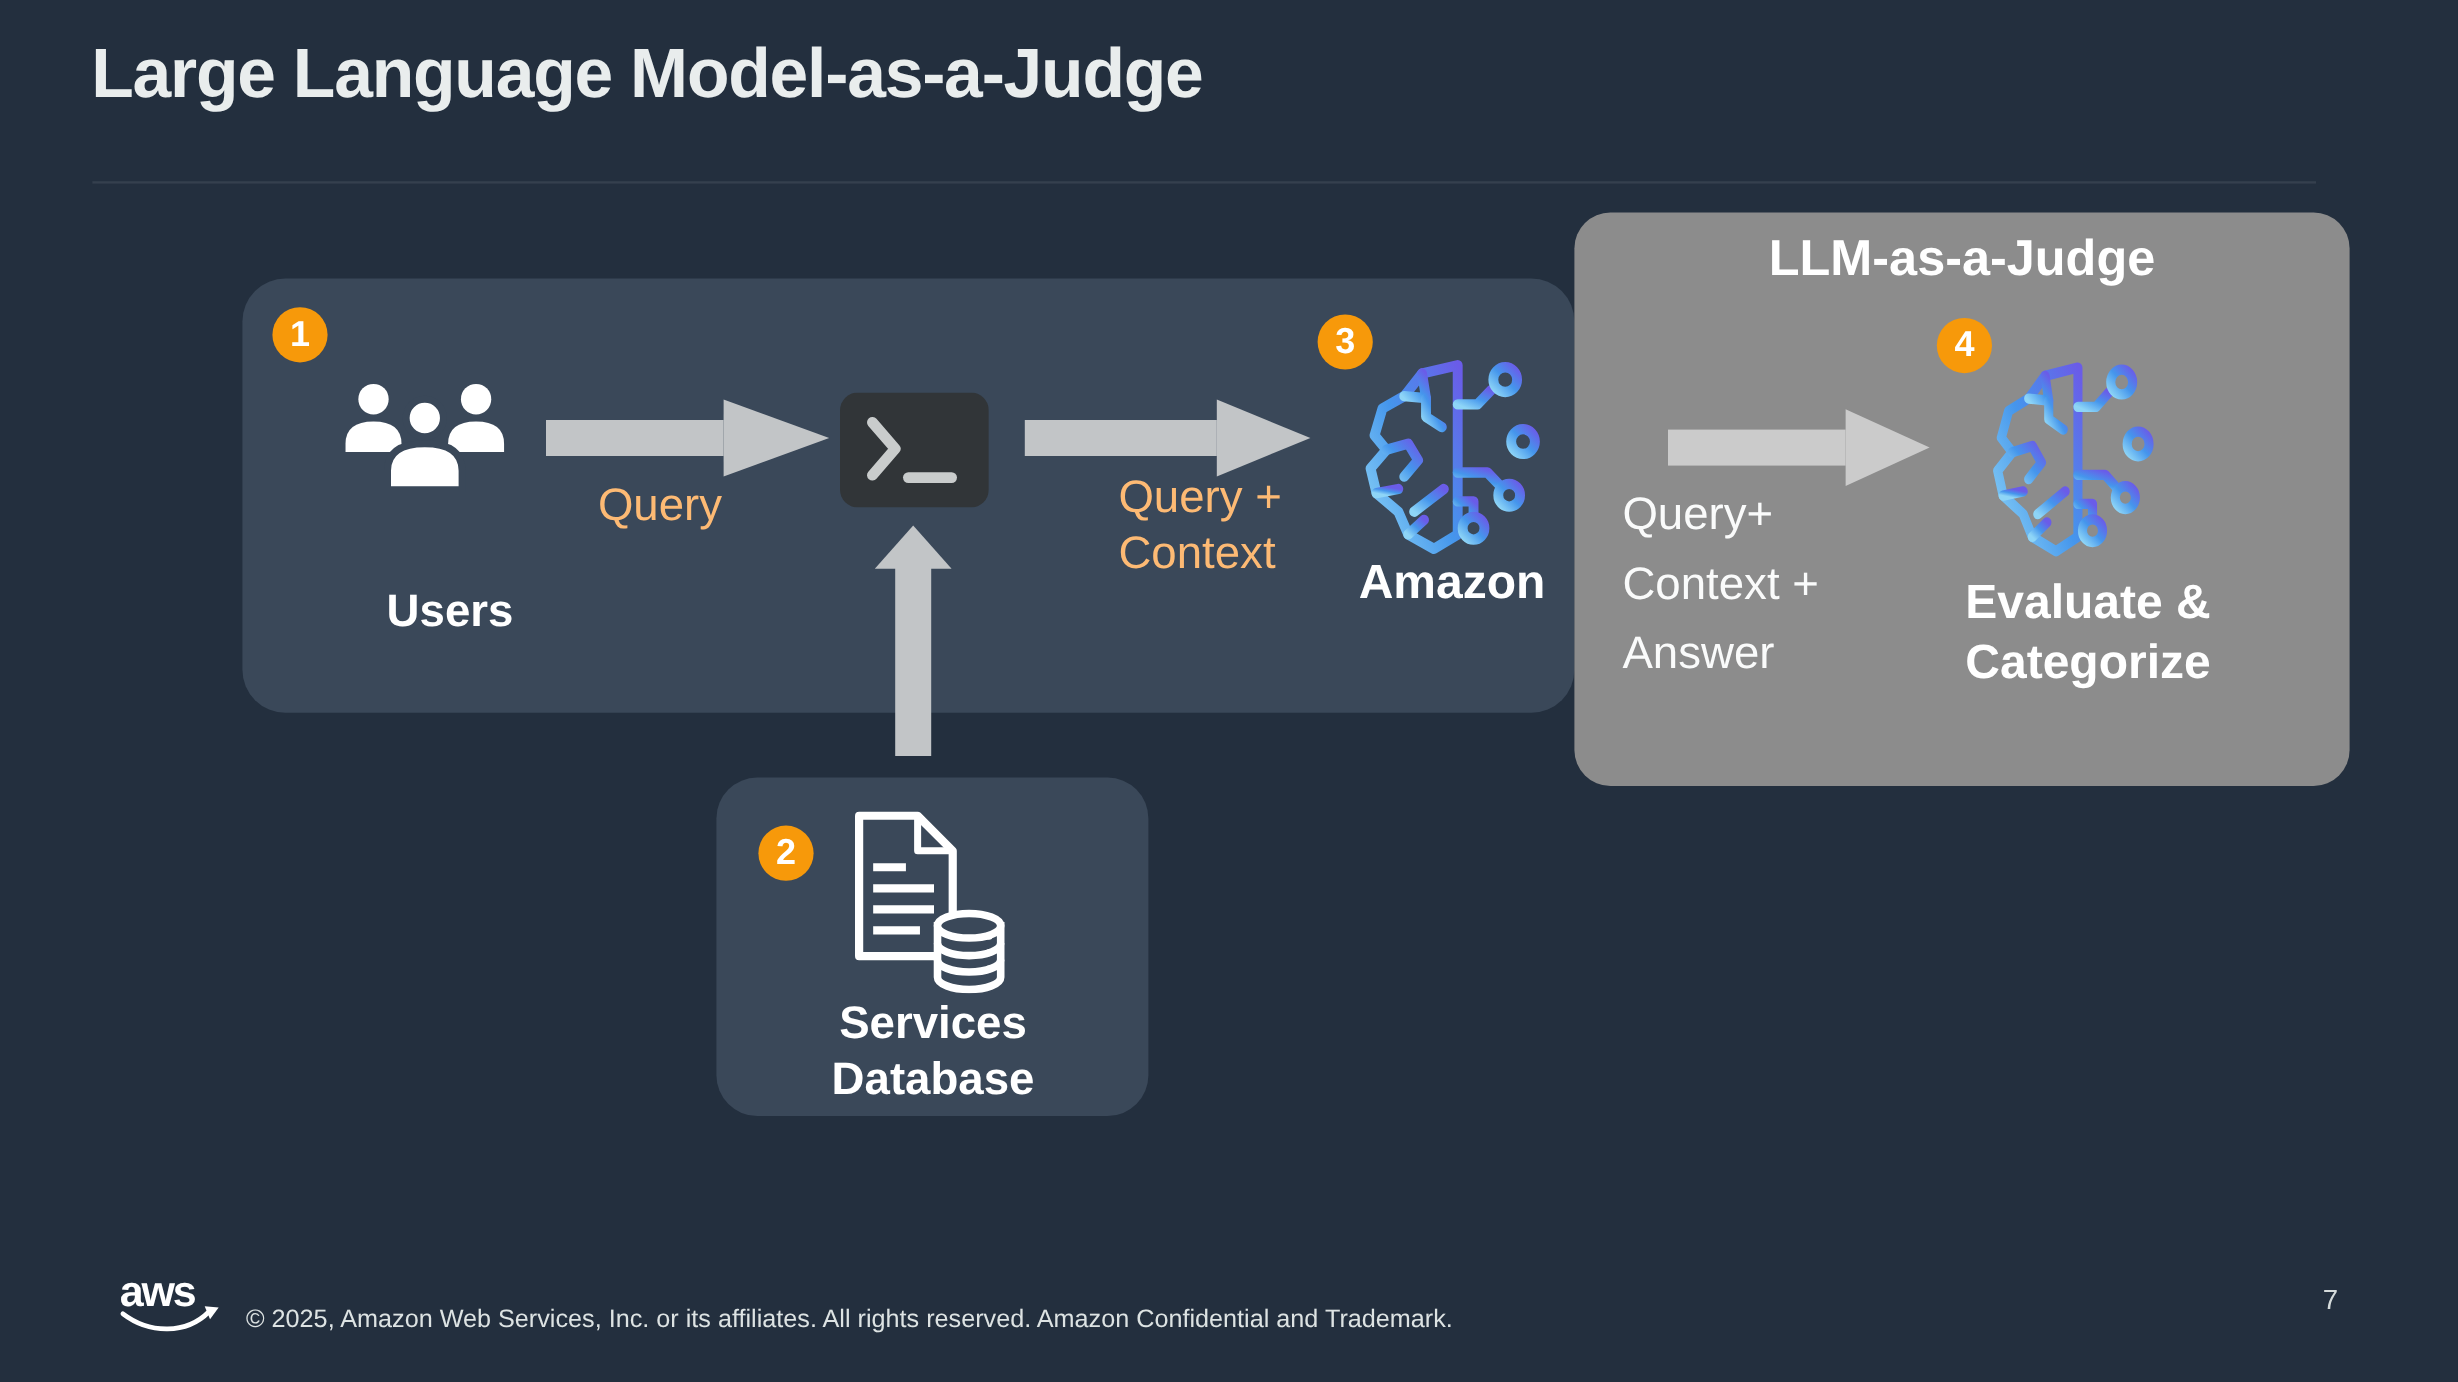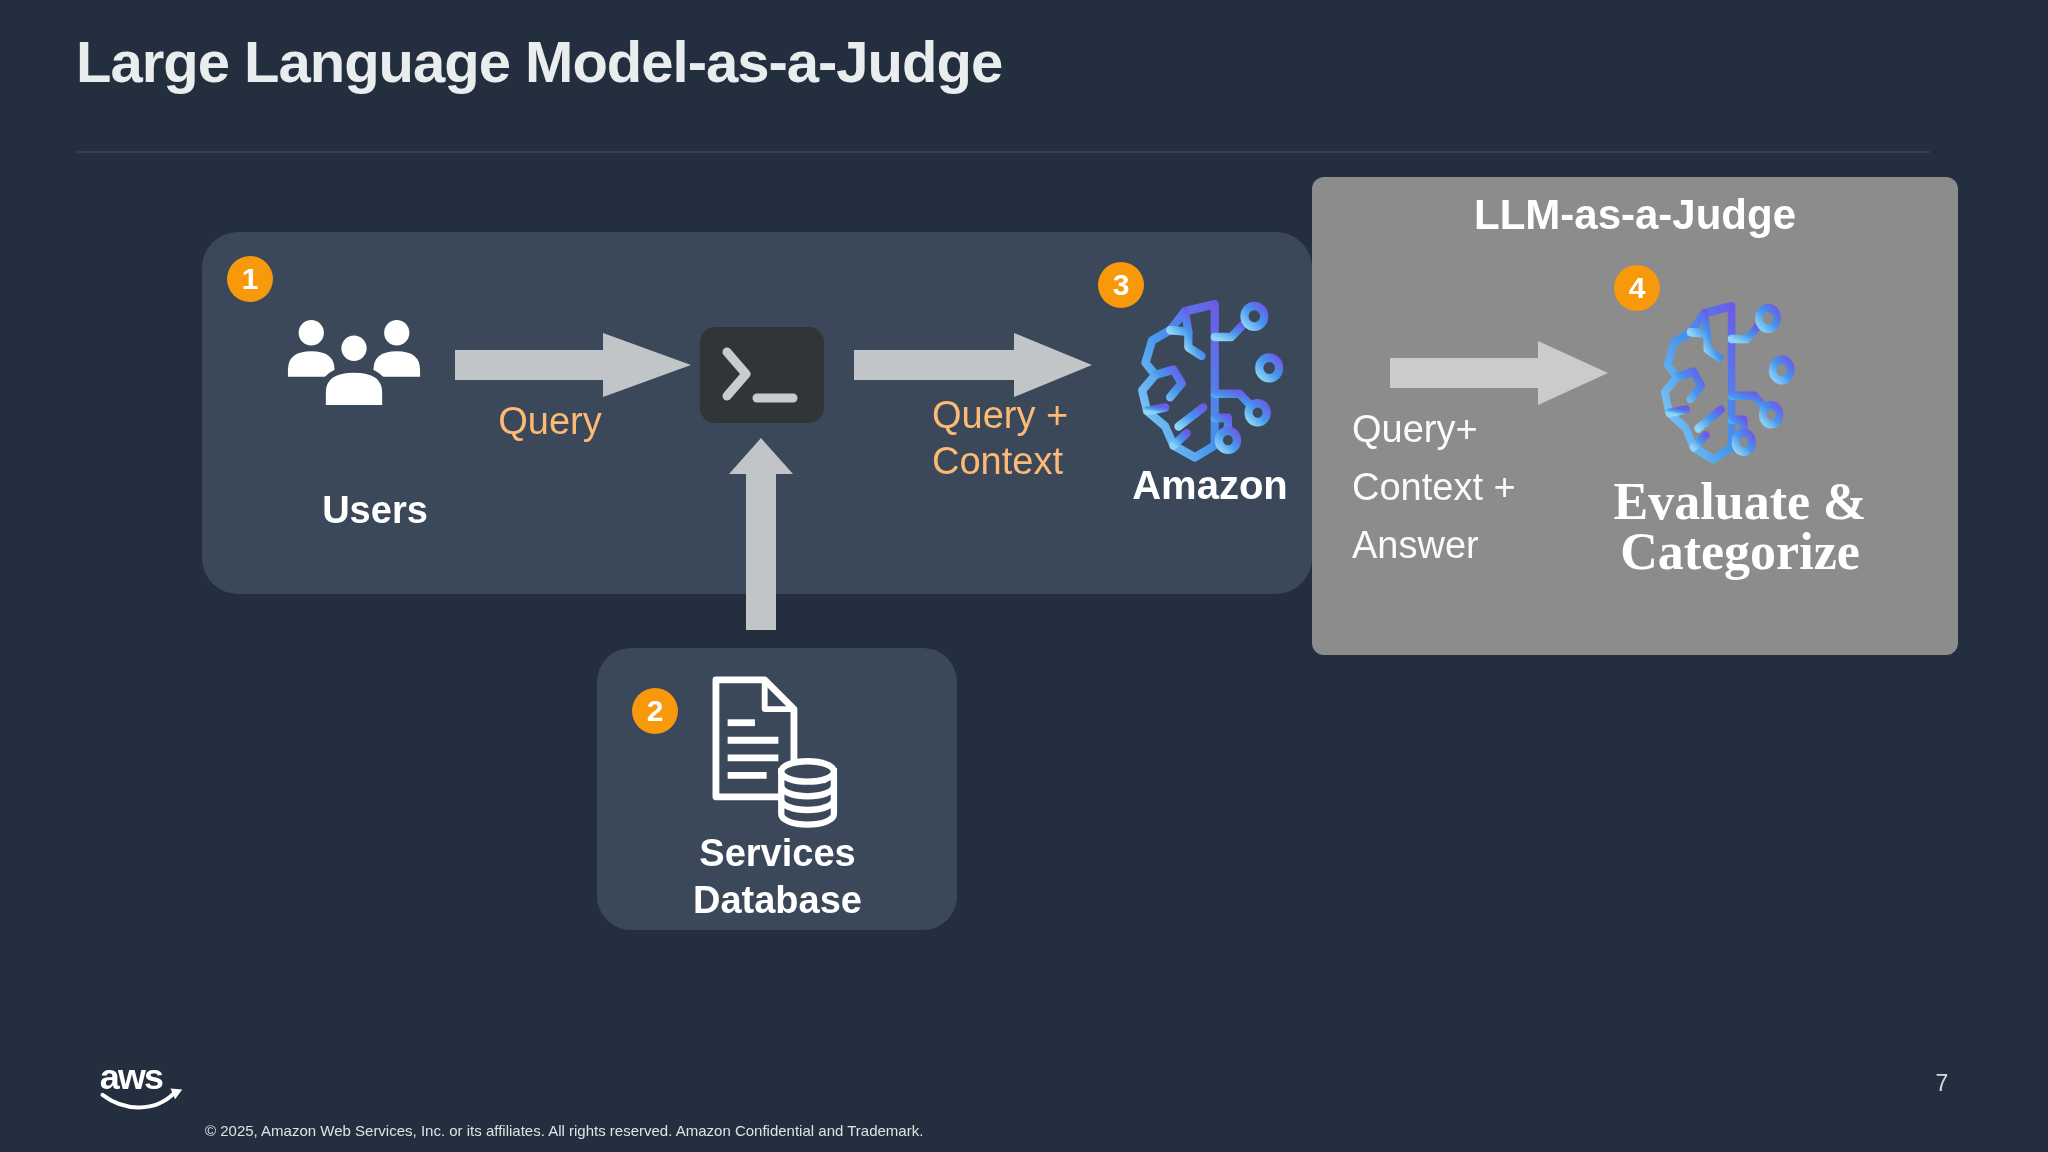--- a/index.html
+++ b/index.html
@@ -12,21 +12,21 @@
   body{width:2048px;height:1152px;overflow:hidden;background:var(--background,#232F3E);
        font-family:"Liberation Sans",sans-serif;}
   #slide{position:absolute;left:0;top:0;width:2048px;height:1152px;background:var(--background,#232F3E);}
 
   .title{position:absolute;left:76px;top:28px;font-size:58px;font-weight:bold;
          color:var(--title-text,#E9EDED);letter-spacing:-1px;white-space:nowrap;}
   .divider{position:absolute;left:77px;top:151px;width:1853px;height:2px;background:#35404E;}
 
   .panel{position:absolute;background:var(--panel,#3A4859);}
   .main-panel{left:202px;top:232px;width:1110px;height:362px;border-radius:36px;}
-  .judge-panel{left:1312px;top:177px;width:646px;height:478px;border-radius:12px;
+  .judge-panel{left:1312px;top:177px;width:646px;height:478px;border-radius:30px;
                background:var(--judge-panel,#8C8C8C);}
   .docdb-panel{left:597px;top:648px;width:360px;height:282px;border-radius:34px;}
 
   .badge{position:absolute;width:46px;height:46px;border-radius:50%;
          background:var(--badge,#F7990A);color:#fff;font-size:30px;font-weight:bold;
          line-height:46px;text-align:center;z-index:6;}
 
   .shaft{position:absolute;background:var(--arrow,#C2C5C7);z-index:4;}
   .head{position:absolute;width:0;height:0;border-style:solid;z-index:4;}
   .head-right{border-top:32px solid transparent;border-bottom:32px solid transparent;
@@ -35,21 +35,21 @@
            border-top:none;border-bottom:36px solid var(--arrow,#C2C5C7);}
 
   .flow-label{position:absolute;color:#fdba74;font-size:38px;line-height:46px;z-index:5;}
   .node-label{position:absolute;color:var(--label-text,#fff);font-weight:bold;font-size:38px;
               line-height:47px;text-align:center;z-index:5;}
   .judge-title{position:absolute;left:0;right:0;top:14px;text-align:center;color:#fff;
                font-size:42px;font-weight:bold;}
 
   .icon{position:absolute;z-index:5;}
   .footer-logo{position:absolute;left:98px;top:1056px;z-index:5;}
-  .copyright{position:absolute;left:205px;top:1122px;font-size:15px;color:#DDE3E3;z-index:5;}
+  .copyright{position:absolute;left:205px;top:1088px;font-size:21px;color:#DDE3E3;z-index:5;}
   .page-number{position:absolute;left:1922px;top:1070px;width:40px;text-align:center;
                font-size:23px;color:#D5DBDB;z-index:5;}
 </style>
 </head>
 <body>
 
 <div id="slide">
 
   <div class="title">Large Language Model-as-a-Judge</div>
   <div class="divider"></div>
@@ -147,21 +147,21 @@
       <path d="M55,25 L65,25 L72,18"></path>
         <circle cx="79" cy="13" r="6"></circle>
       <path d="M55,43 L81,43"></path>
         <circle cx="88" cy="43" r="6"></circle>
       <path d="M55,58 L70,58 L76,64"></path>
         <circle cx="81" cy="69" r="5.5"></circle>
       <path d="M55,72 L63,72 L63,79"></path>
         <circle cx="63" cy="85" r="5.5"></circle>
     </g>
   </svg>
-  <div class="node-label" style="left:1605px;top:477px;width:270px;font-size:52px;line-height:50px;font-family:Liberation Serif, serif;">Evaluate &amp; Categorize</div>
+  <div class="node-label" style="left:1605px;top:477px;width:270px;font-size:40px;line-height:50px;">Evaluate &amp; Categorize</div>
 
   <svg class="icon" style="left:706px;top:672px;" width="132" height="156" viewBox="0 0 135 160">
     <g fill="none" stroke="#FFFFFF" stroke-width="7" stroke-linejoin="round">
       <path d="M10,8 L60,8 L90,38 L90,128 L10,128 Z"></path>
       <path d="M60,8 L60,38 L90,38" stroke-width="6"></path>
       <path d="M22,52 L50,52"></path>
         <path d="M22,70 L74,70"></path>
       <path d="M22,88 L74,88"></path>
         <path d="M22,106 L62,106"></path>
     </g>

